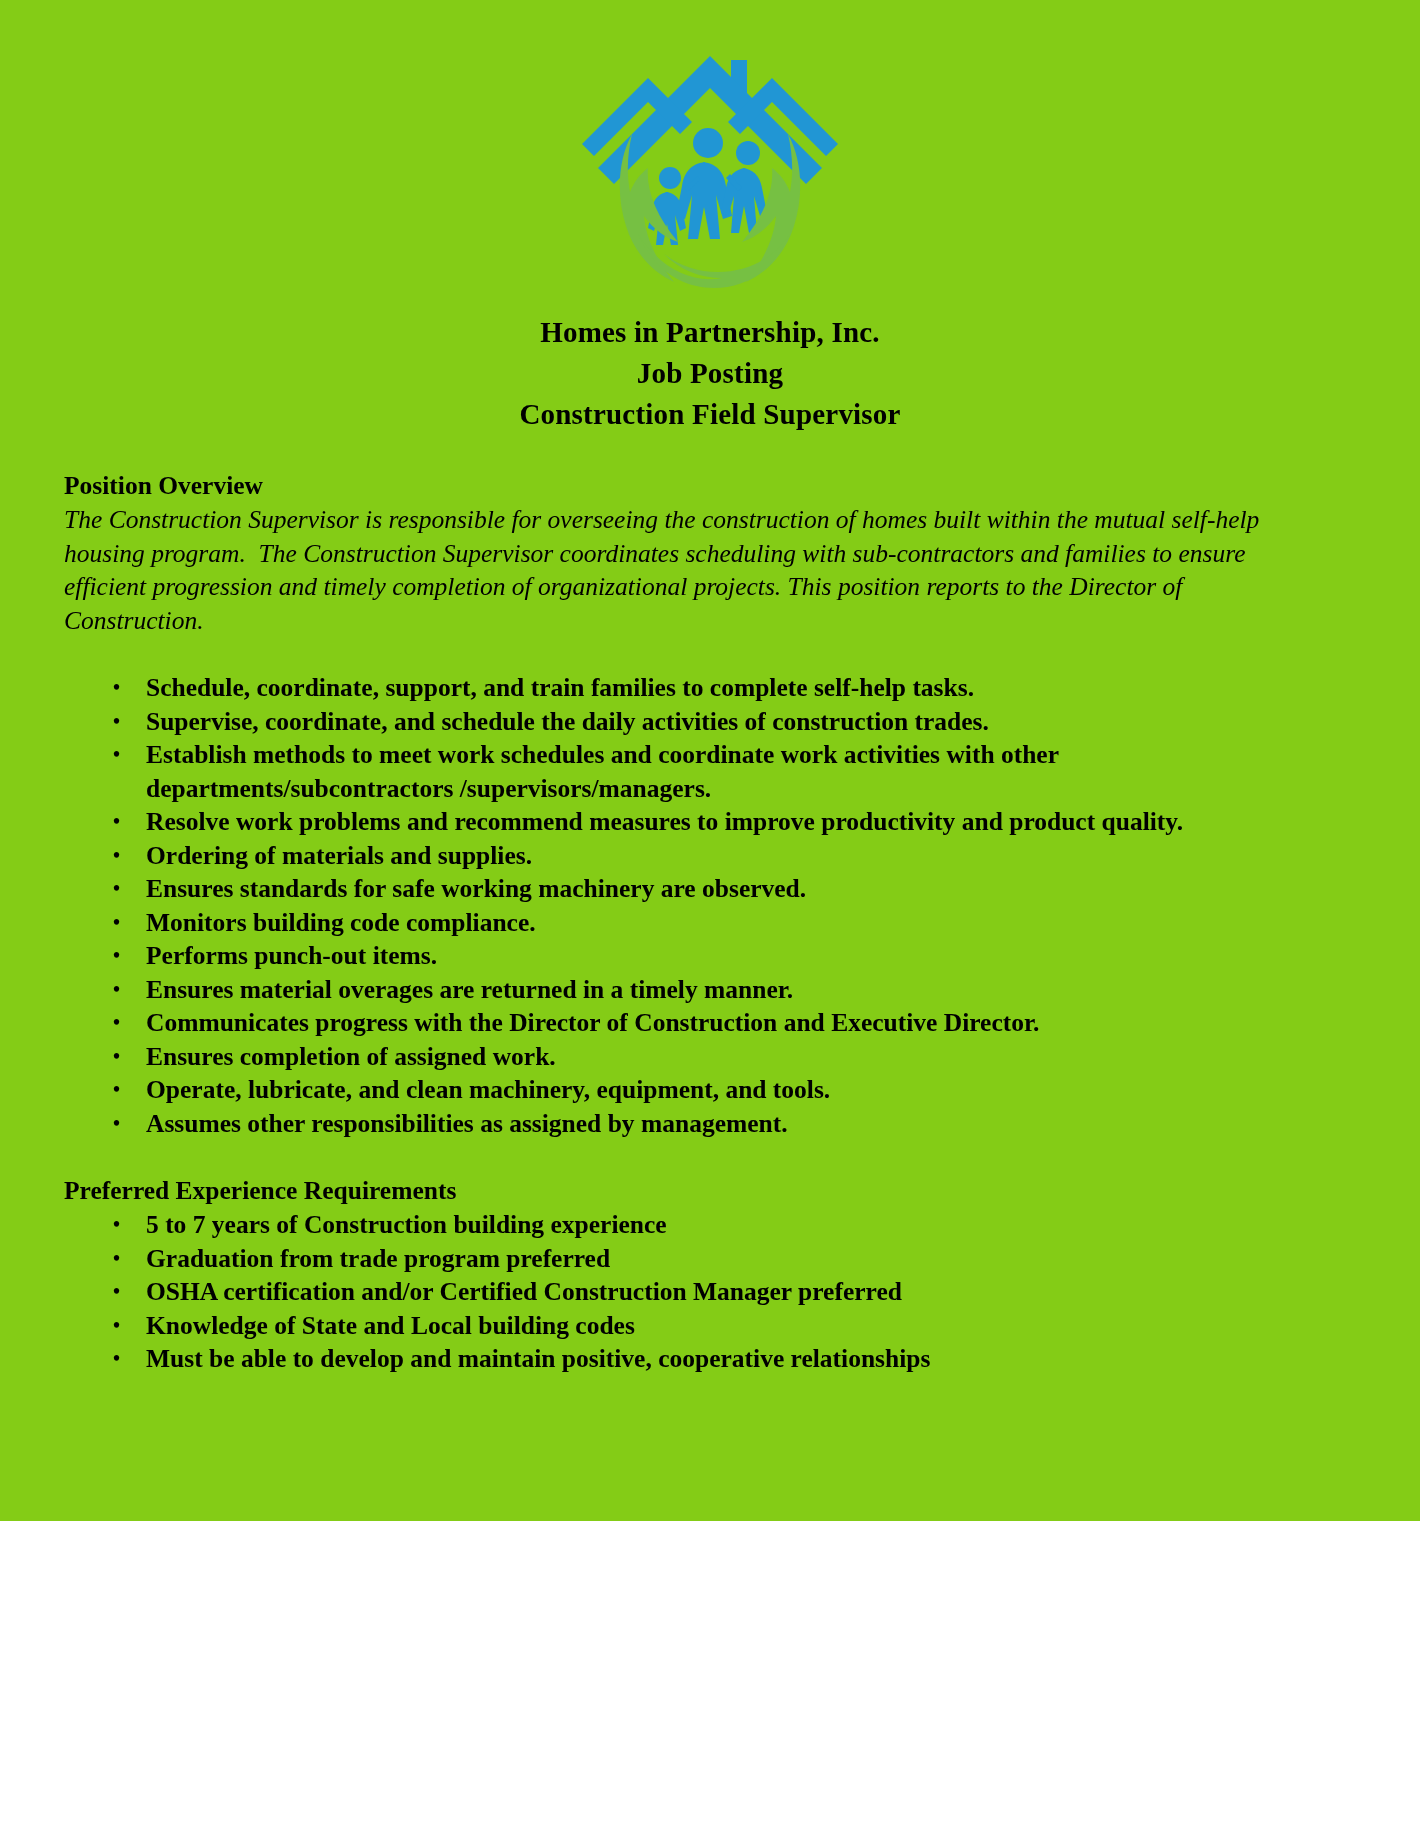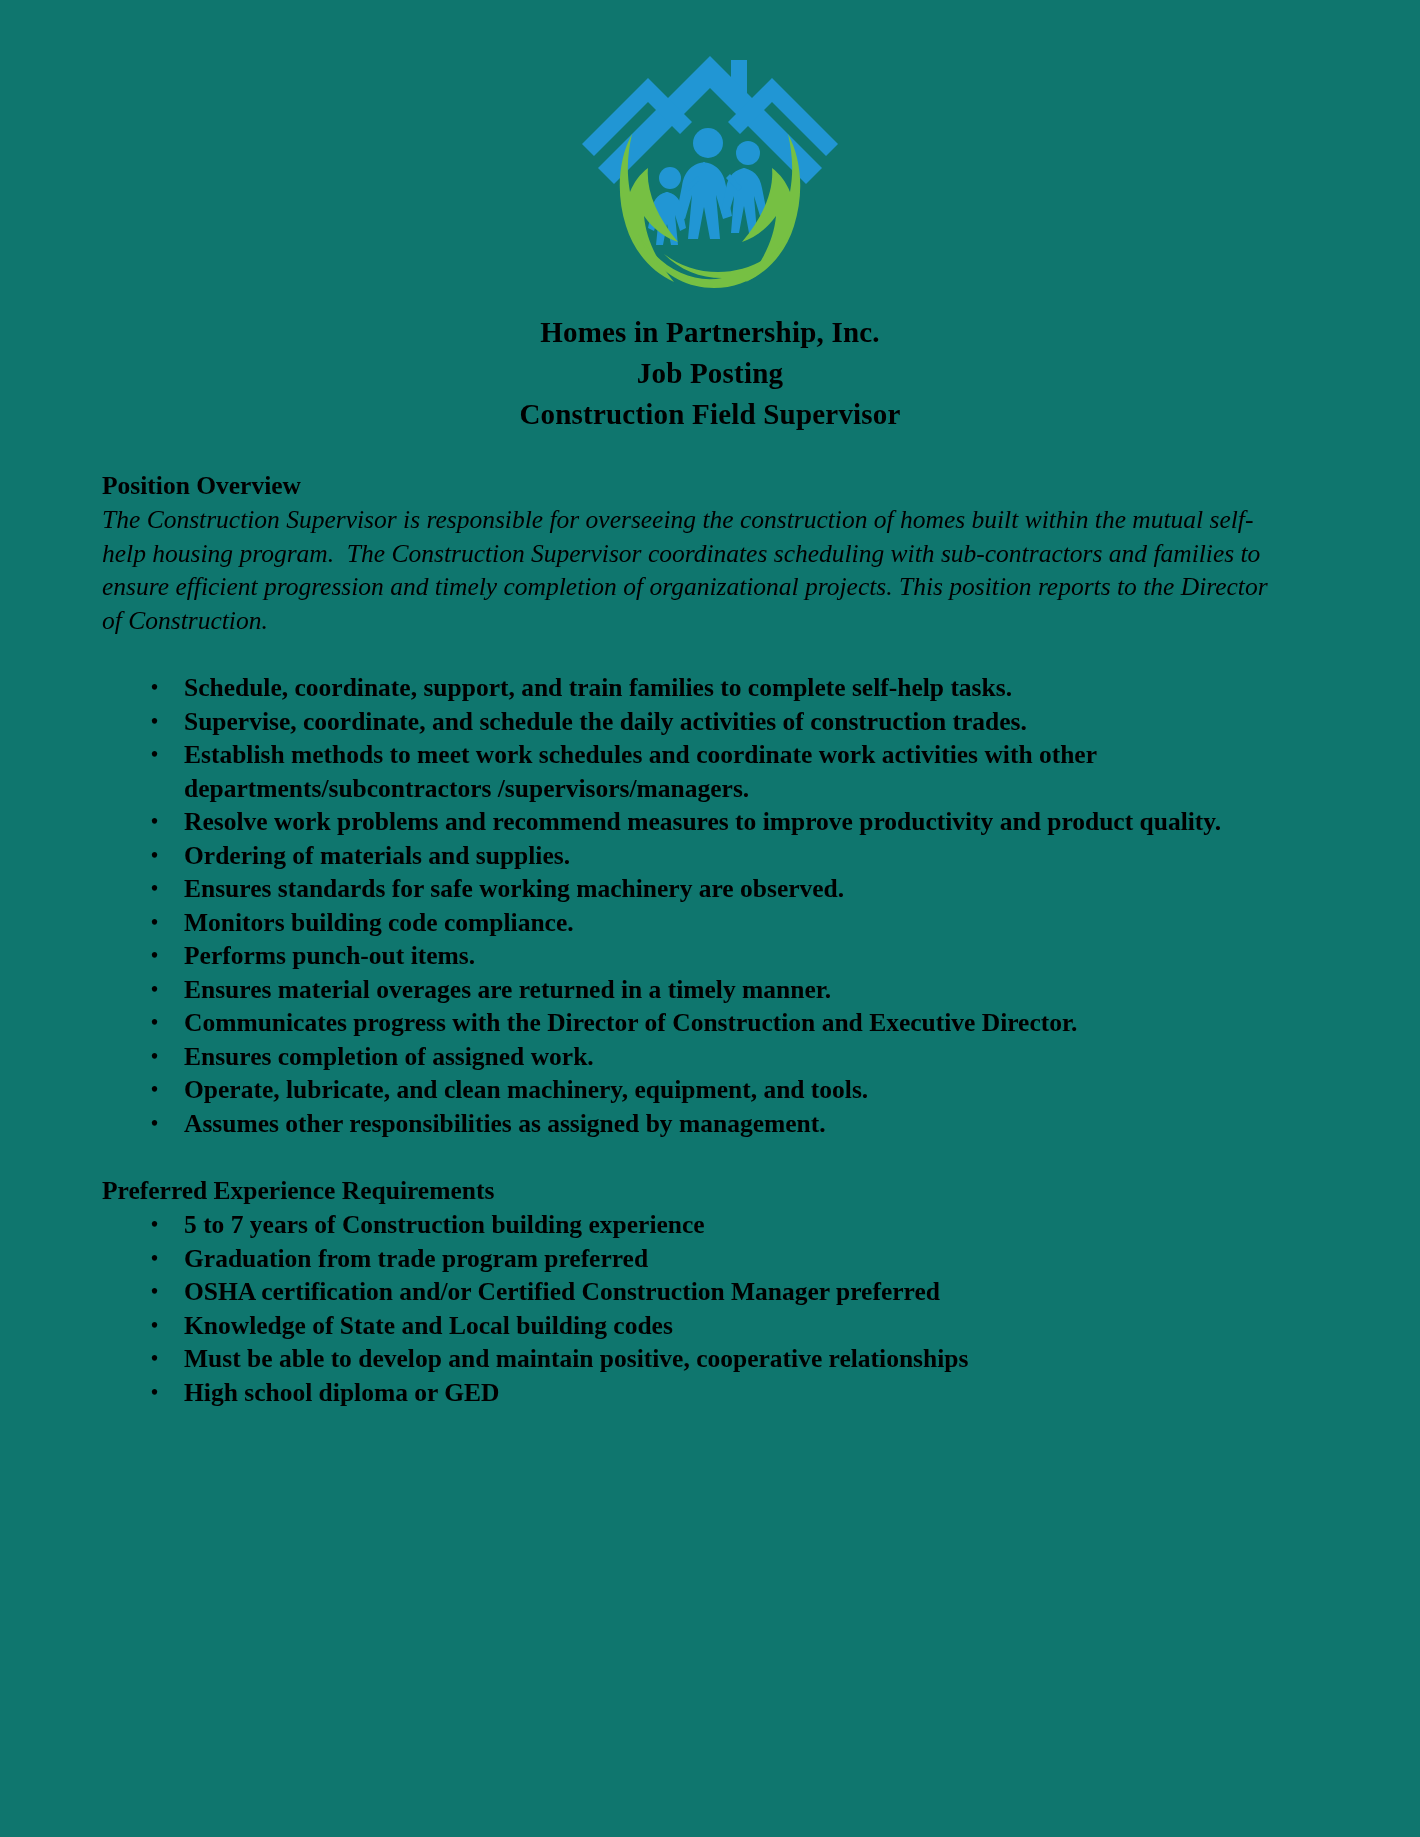--- a/index.html
+++ b/index.html
@@ -7,22 +7,22 @@
     padding: 0;
     background: #ffffff;
   }
   body {
     font-family: "Liberation Serif", "DejaVu Serif", serif;
     color: #000000;
   }
   .page {
     position: relative;
     width: 1420px;
-    height: 1837px;
-    background: #0f766e;
+    height: 1521px;
+    background: #84cc16;
     overflow: hidden;
     box-sizing: border-box;
   }
 
   
   .logo-wrap {
     width: 100%;
     display: flex;
     justify-content: center;
     padding-top: 38px;
@@ -41,21 +41,21 @@
   .title-line {
     font-weight: bold;
     font-size: 29px;
     line-height: 41px;
     letter-spacing: 0.2px;
   }
 
   
   .content {
     margin: 0 auto;
-    padding-left: 102px;
+    padding-left: 64px;
     padding-right: 140px;
   }
   .section {
     margin-top: 34px;
   }
   .section-heading {
     font-weight: bold;
     font-size: 25.5px;
     line-height: 33px;
     margin-bottom: 1px;
@@ -157,18 +157,17 @@
     </div>
 
     <div class="section">
       <div class="section-heading">Preferred Experience Requirements</div>
       <ul class="bullets">
         <li>5 to 7 years of Construction building experience</li>
         <li>Graduation from trade program preferred</li>
         <li>OSHA certification and/or Certified Construction Manager preferred</li>
         <li>Knowledge of State and Local building codes</li>
         <li>Must be able to develop and maintain positive, cooperative relationships</li>
-        <li>High school diploma or GED</li>
       </ul>
     </div>
 
   </div>
 </div>
 
 </body></html>

